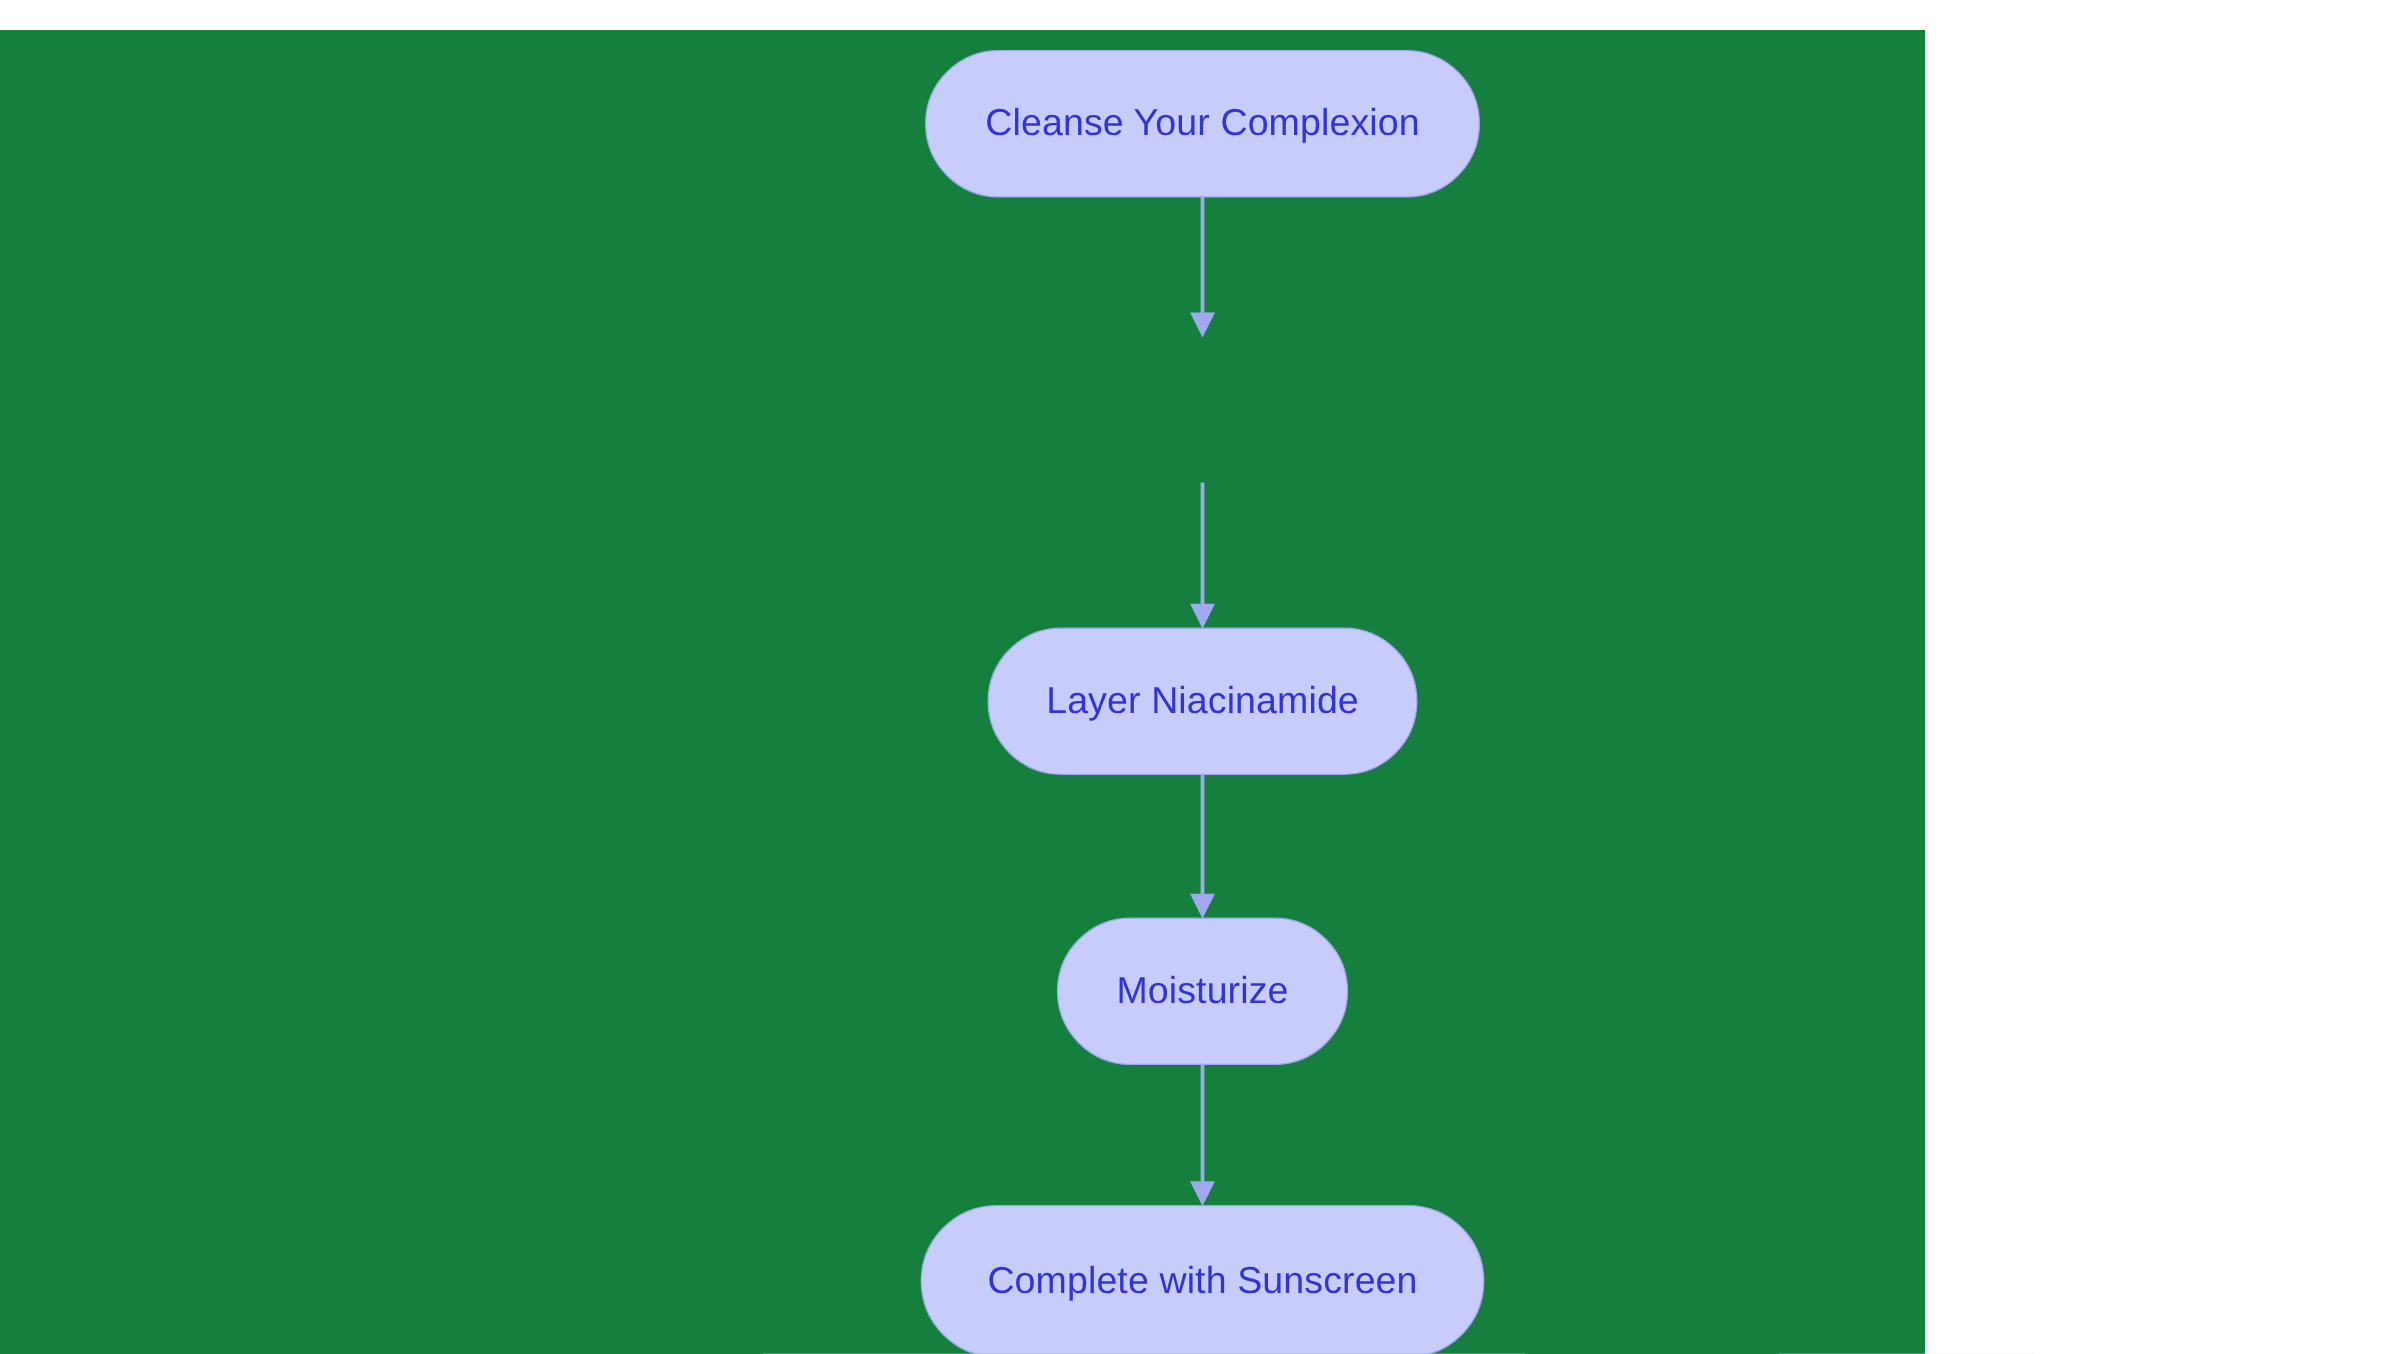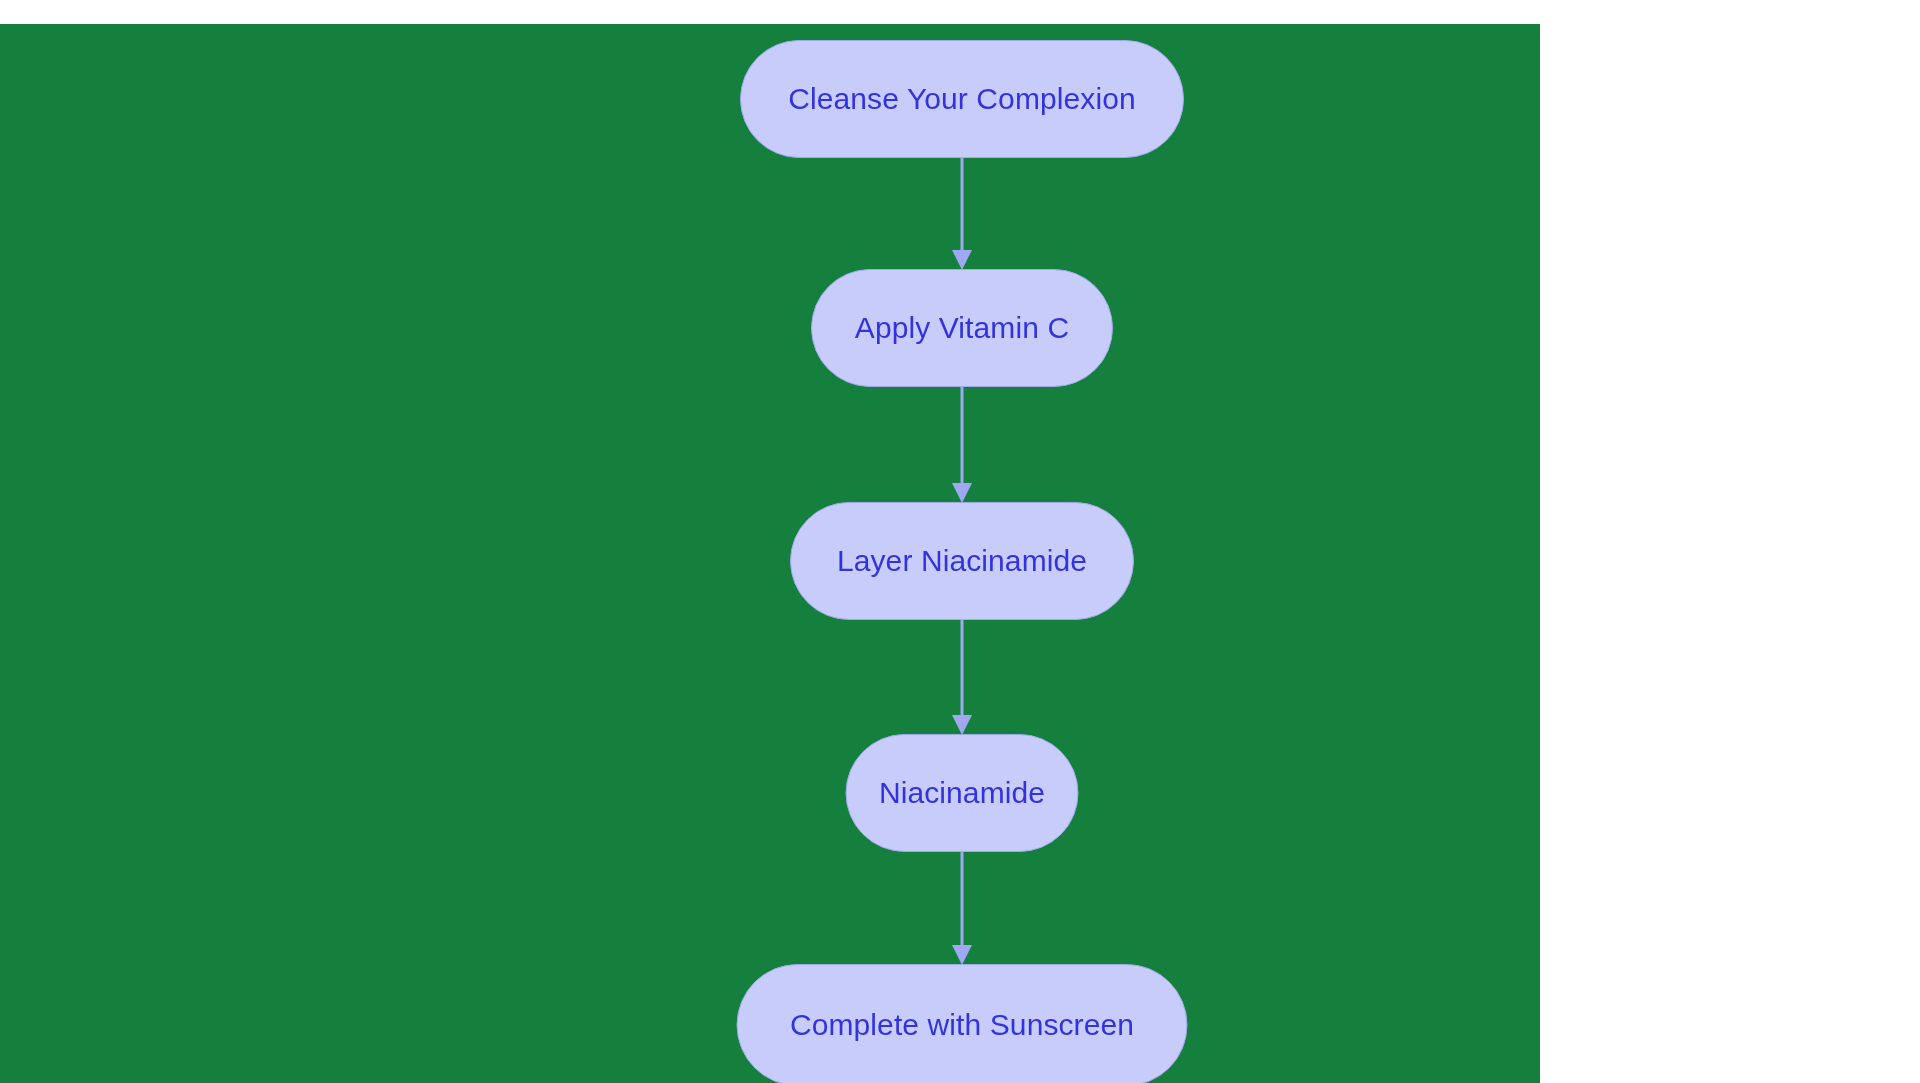--- a/index.html
+++ b/index.html
@@ -77,44 +77,41 @@
     <span class="node-label">Cleanse Your Complexion</span>
   </div>
 
   <div class="connector" id="connector-1">
     <svg width="26" height="113" viewBox="0 0 26 113" aria-hidden="true">
       <line x1="13" y1="0" x2="13" y2="95" stroke="#9fa8f0" stroke-width="3"></line>
       <polygon points="13,113 3,93 23,93" fill="#9fa8f0"></polygon>
     </svg>
   </div>
 
-  <div class="node" id="node-2">
-    <span class="node-label">Apply Vitamin C</span>
-  </div>
 
   <div class="connector" id="connector-2">
     <svg width="26" height="117" viewBox="0 0 26 117" aria-hidden="true">
       <line x1="13" y1="0" x2="13" y2="99" stroke="#9fa8f0" stroke-width="3"></line>
       <polygon points="13,117 3,97 23,97" fill="#9fa8f0"></polygon>
     </svg>
   </div>
 
   <div class="node" id="node-3">
     <span class="node-label">Layer Niacinamide</span>
   </div>
 
   <div class="connector" id="connector-3">
     <svg width="26" height="116" viewBox="0 0 26 116" aria-hidden="true">
       <line x1="13" y1="0" x2="13" y2="98" stroke="#9fa8f0" stroke-width="3"></line>
       <polygon points="13,116 3,96 23,96" fill="#9fa8f0"></polygon>
     </svg>
   </div>
 
   <div class="node" id="node-4">
-    <span class="node-label">Niacinamide</span>
+    <span class="node-label">Moisturize</span>
   </div>
 
   <div class="connector" id="connector-4">
     <svg width="26" height="114" viewBox="0 0 26 114" aria-hidden="true">
       <line x1="13" y1="0" x2="13" y2="96" stroke="#9fa8f0" stroke-width="3"></line>
       <polygon points="13,114 3,94 23,94" fill="#9fa8f0"></polygon>
     </svg>
   </div>
 
   <div class="node" id="node-5">

